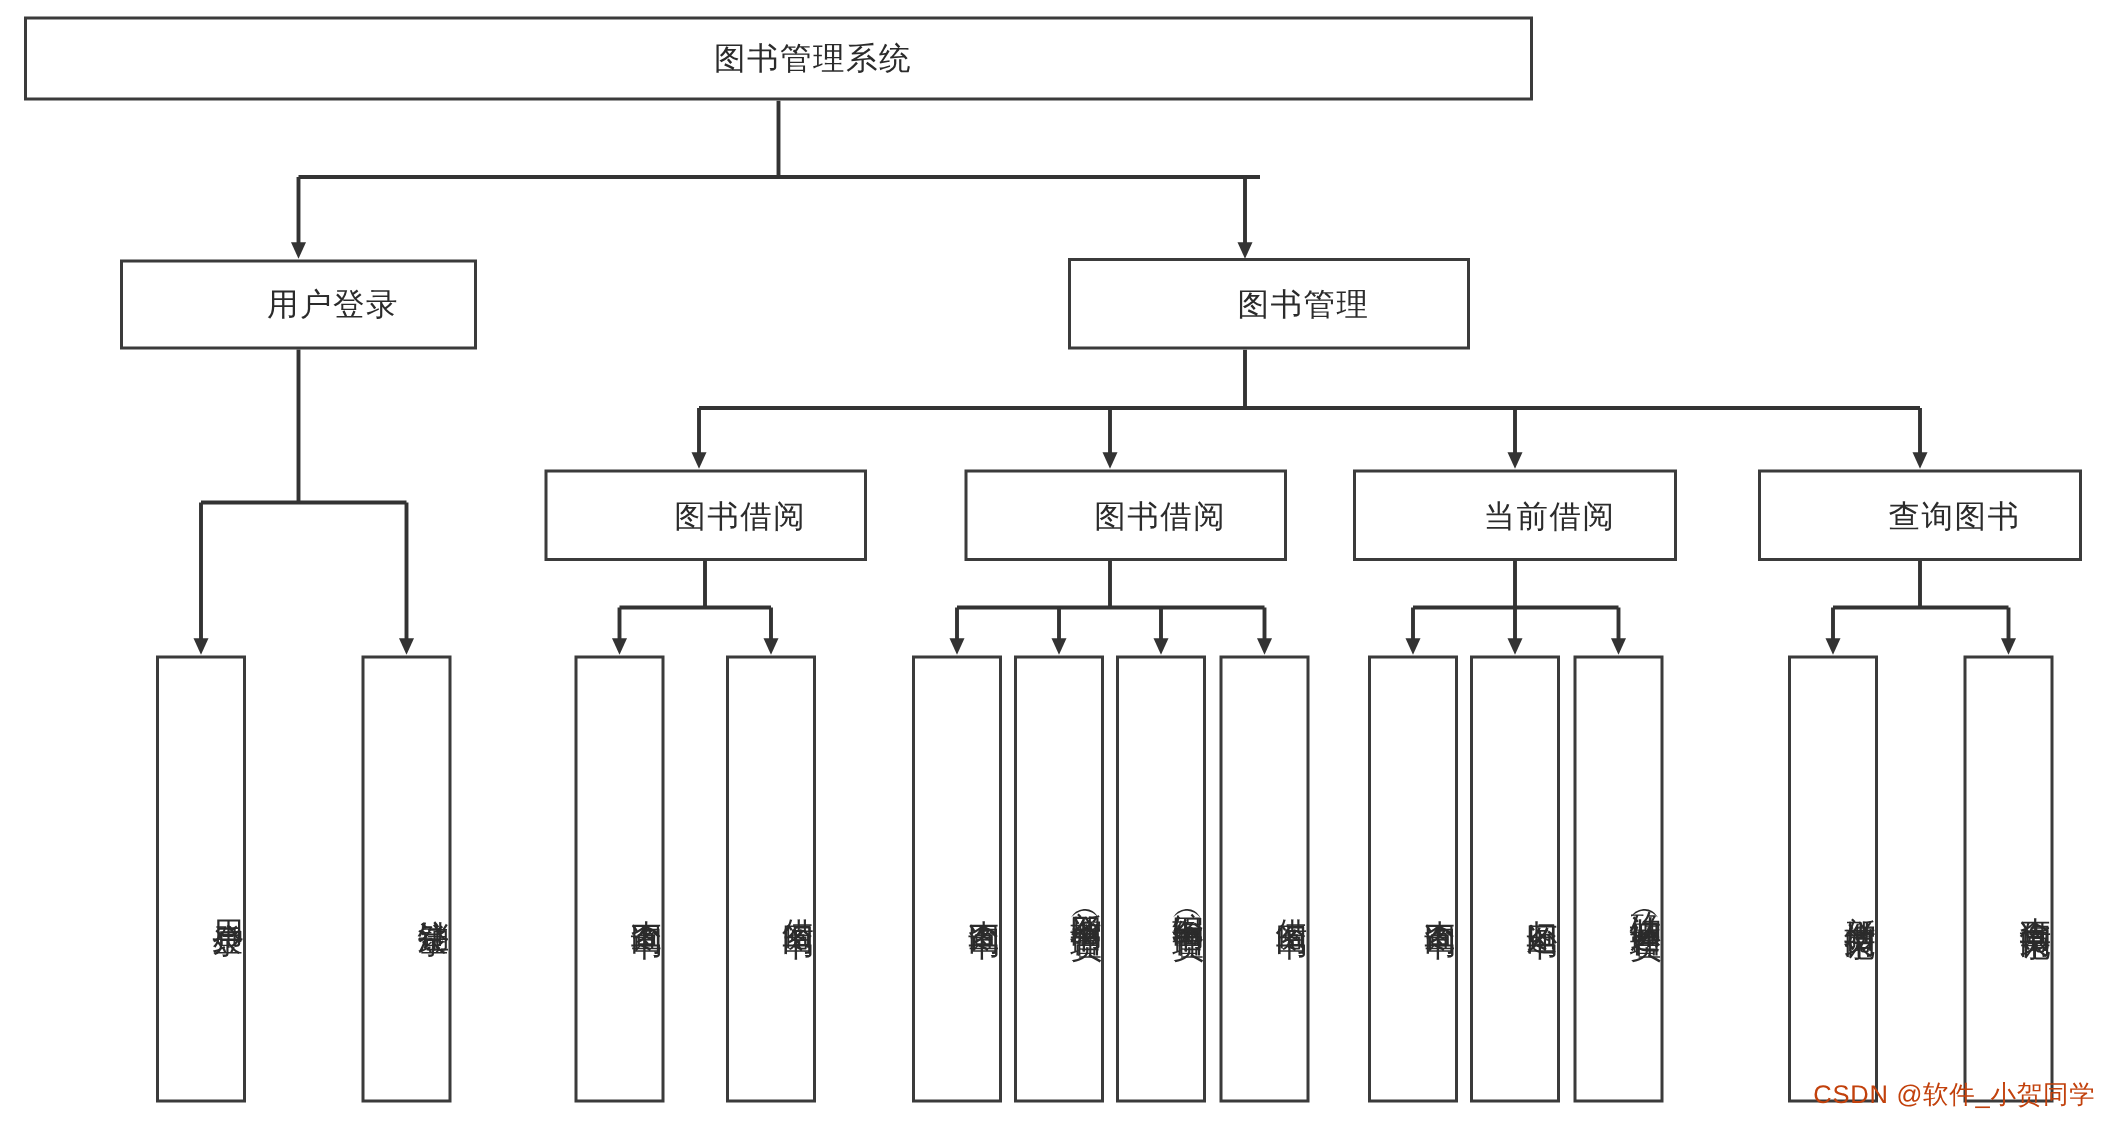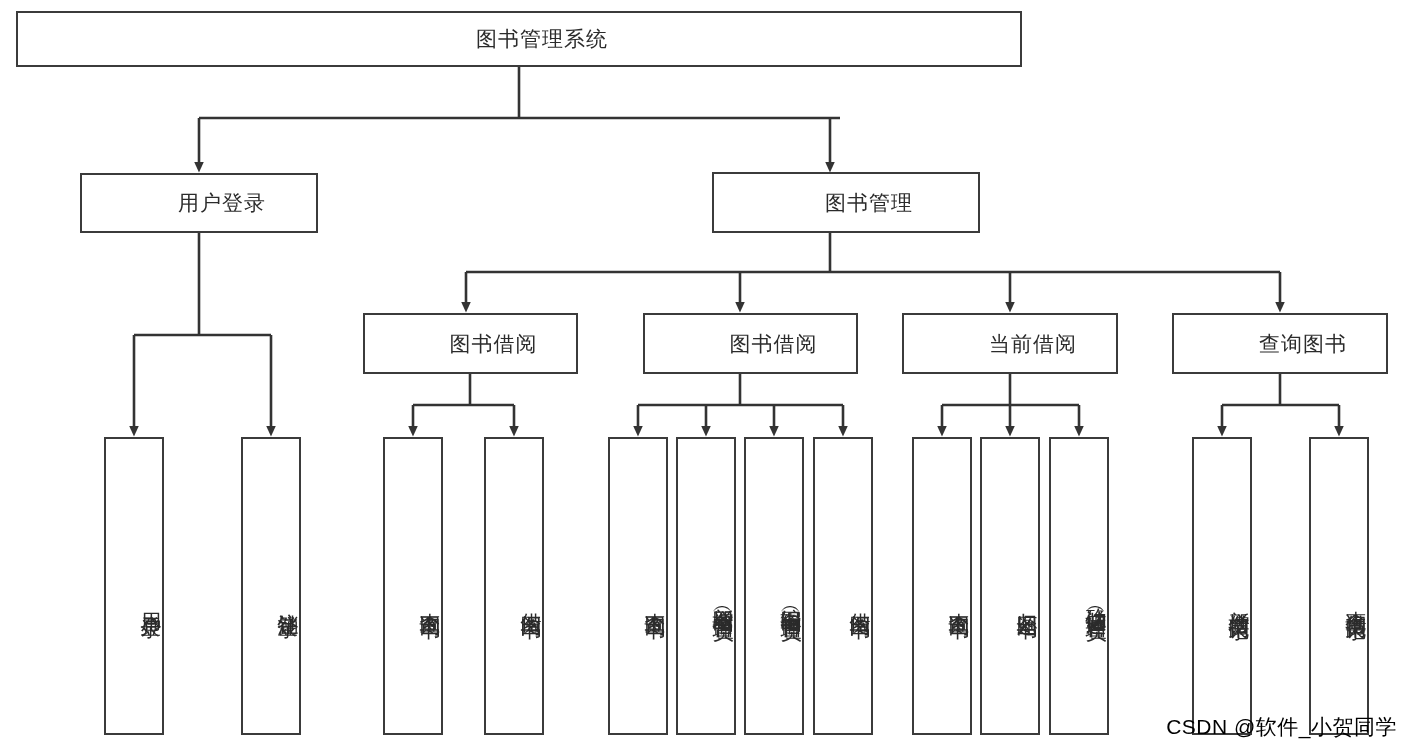--- a/index.html
+++ b/index.html
@@ -56,22 +56,22 @@
     text-orientation: upright;
     white-space: pre;
   }
   .root {
     font-size: 22px;
   }
   .watermark {
     position: absolute;
     right: 8px;
     bottom: 6px;
-    font-size: 21px;
-    color: #000000;
+    font-size: 17px;
+    color: #c2410c;
     letter-spacing: 0.5px;
     user-select: none;
     white-space: nowrap;
   }
 </style>
 </head>
 <body>
 
 <div id="canvas">
 

